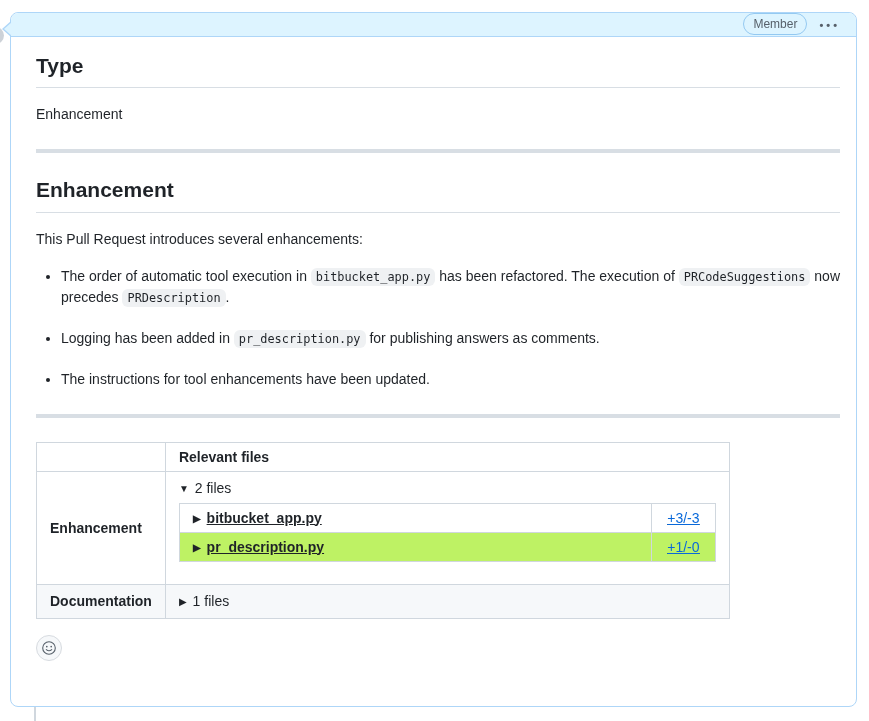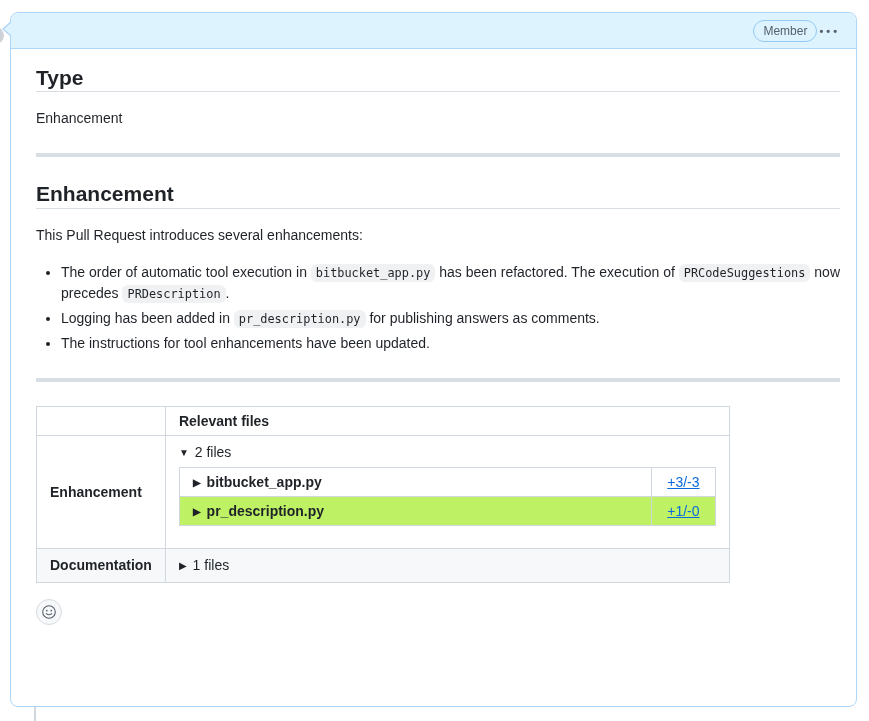--- a/index.html
+++ b/index.html
@@ -19,62 +19,62 @@
   .comment-caret { position:absolute; left:10px; top:21px; width:0; height:0; z-index:3; }
   .comment-caret::before {
     content:""; position:absolute; left:-8px; top:0;
     border:8px solid transparent; border-left:0; border-right:9px solid #aed6f8;
   }
   .comment-caret::after {
     content:""; position:absolute; left:-6px; top:1px;
     border:7px solid transparent; border-left:0; border-right:8px solid #ddf4ff;
   }
   .comment-header {
-    height:36px; background:#ddf4ff; border-bottom:1px solid #aed6f8;
-    border-radius:7px 7px 0 0; display:flex; align-items:center;
-    justify-content:flex-end; padding:0 14px;
+    height:24px; background:#ddf4ff; border-bottom:1px solid #aed6f8;
+    border-radius:7px 7px 0 0; display:flex; align-items:flex-start;
+    justify-content:flex-end; gap:10px; padding:0 14px;
   }
   .member-badge {
     font-size:12px; color:#57606a; line-height:18px; padding:1px 9px;
     border:1px solid #94c9f1; border-radius:999px; background:transparent;
   }
   .kebab-btn { background:none; border:none; cursor:pointer; padding:4px 2px; }
   .kebab-dots {
     display:inline-block; font-size:11px; font-weight:bold; letter-spacing:3px;
     color:#57606a; line-height:8px;
   }
   .comment-body { padding:16px 16px 14px 25px; }
   .md h2 {
     font-size:21px; font-weight:700; line-height:1.25; color:#1f2328;
-    padding-bottom:0; border-bottom:1px solid #d8dee4; margin:24px 0 16px 0;
+    padding-bottom:8px; border-bottom:1px solid #d8dee4; margin:24px 0 16px 0;
   }
   .md h2:first-child { margin-top:0; }
   .md p { margin:0 0 16px 0; line-height:1.5; }
   .md hr { border:0; height:4px; background:#d8dee4; margin:24px 0; }
   .md ul { margin:0 0 16px 0; padding-left:25px; list-style:disc; }
   .md li { line-height:1.5; margin-top:8px; }
-  .md li + li { margin-top:4px; }
+  .md li + li { margin-top:20px; }
   code.inline {
     font-family:"DejaVu Sans Mono","Liberation Mono",monospace;
     font-size:85%; background:#eff1f3; padding:2px 5px; border-radius:6px;
     white-space:nowrap;
   }
   table.walkthrough { border-collapse:collapse; width:660px; margin:0 0 16px 0; }
   table.walkthrough > thead th, table.walkthrough > tbody td {
     border:1px solid #d0d7de; padding:6px 13px; text-align:left; vertical-align:middle;
   }
   table.walkthrough th.col-category { width:128px; }
   table.walkthrough th { font-weight:700; }
   tr.alt-row > td { background:#f6f8fa; }
   td.category-cell { font-weight:700; }
   .files-summary { line-height:21px; cursor:pointer; }
   .tri { display:inline-block; font-size:10px; color:#1f2328; margin-right:6px;
          vertical-align:1px; }
   table.files {
-    border-collapse:collapse; width:537px; margin:4px 0 16px 0; background:#fff;
+    border-collapse:collapse; width:537px; margin:4px 0 16px 0; background:#fff;text-decoration:underline;
   }
   table.files td { border:1px solid #d0d7de; padding:6px 13px; }
   table.files td.file-cell { font-weight:700; }
   table.files td.diff-cell { width:64px; text-align:center; }
   table.files tr.alt-file td { background:#bef264; }
   a.diff-link { color:#0969da; text-decoration:underline; font-weight:400; }
   .reaction-btn {
     margin-top:16px; width:26px; height:26px; border-radius:50%;
     background:#f6f8fa; border:1px solid #d7dbe0; display:flex;
     align-items:center; justify-content:center; cursor:pointer; padding:0;

